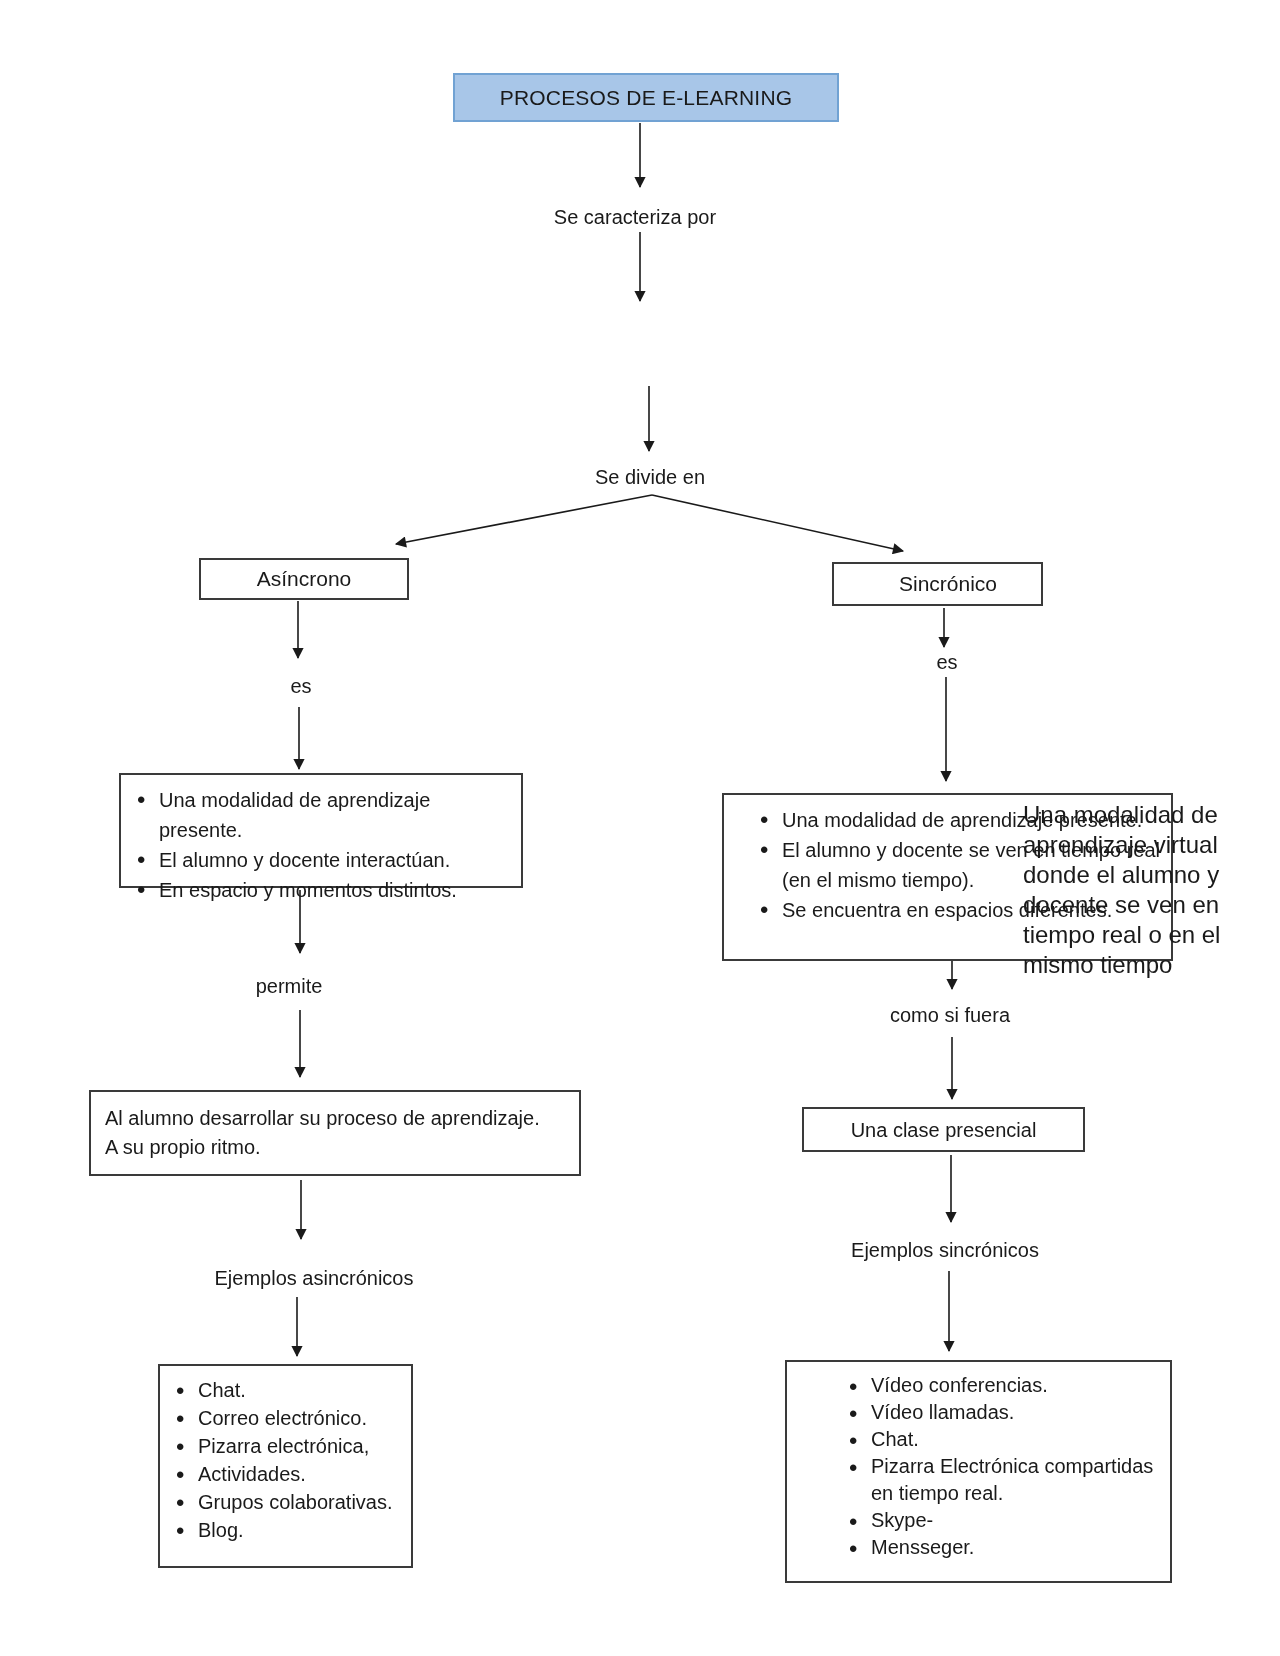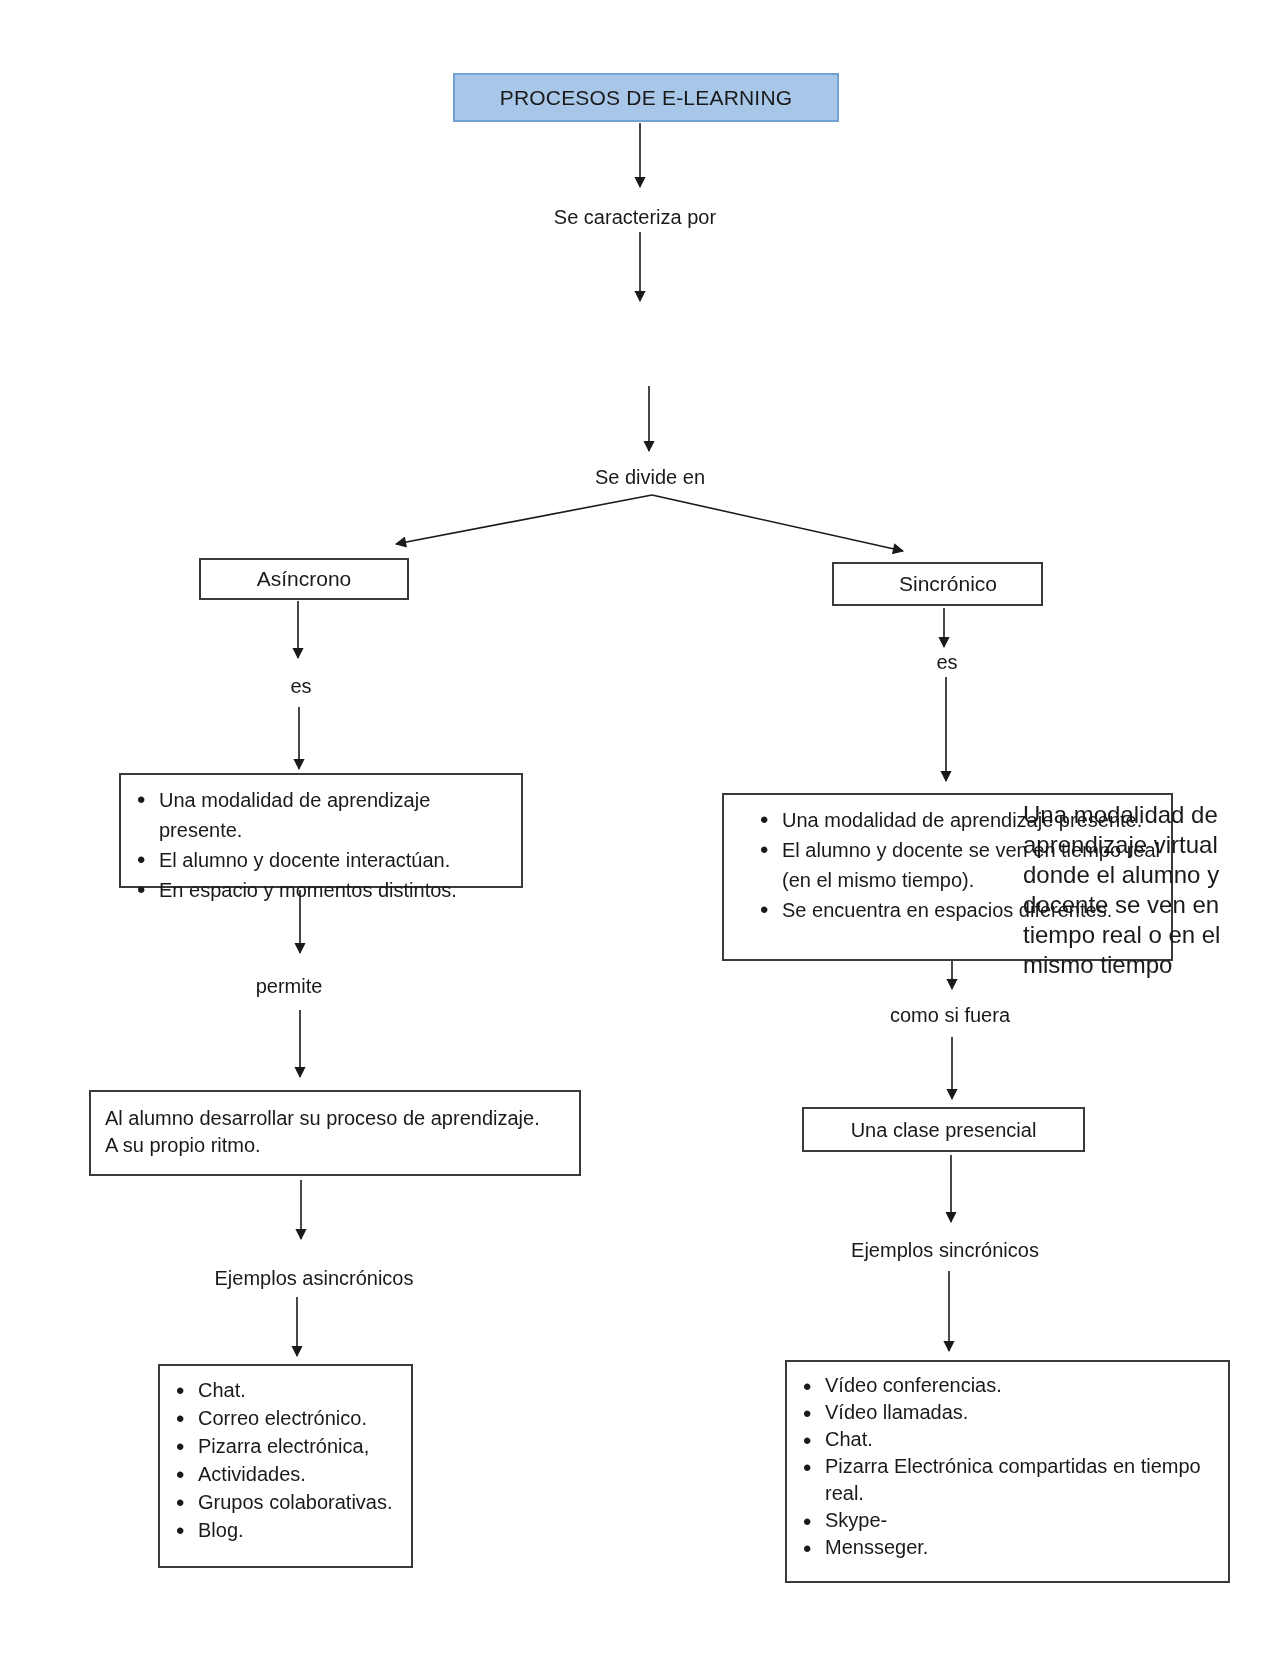--- a/index.html
+++ b/index.html
@@ -104,41 +104,41 @@
   <div class="bullet-box" style="left:722px;top:793px;width:451px;height:168px;padding-left:20px;">
     <ul>
       <li>Una modalidad de aprendizaje presente.</li>
       <li>El alumno y docente se ven en tiempo real (en el mismo tiempo).</li>
       <li>Se encuentra en espacios diferentes.</li>
     </ul>
   </div>
 
   <div class="free-note" style="left:1023px;top:800px;width:245px;">Una modalidad de aprendizaje virtual donde el alumno y docente se ven en tiempo real o en el mismo tiempo</div>
 
-  <div class="node multi lines2" style="left:89px;top:1090px;width:492px;height:86px;">
+  <div class="node multi lines2" style="left:89px;top:1090px;width:492px;height:86px;justify-content:space-between;">
     <span>Al alumno desarrollar su proceso de aprendizaje.</span>
     <span>A su propio ritmo.</span>
   </div>
 
   <div class="node" style="left:802px;top:1107px;width:283px;height:45px;font-size:20px;">
     <span>Una clase presencial</span>
   </div>
 
   <div class="bullet-box bl-bottom-left" style="left:158px;top:1364px;width:255px;height:204px;">
     <ul>
       <li>Chat.</li>
       <li>Correo electrónico.</li>
       <li>Pizarra electrónica,</li>
       <li>Actividades.</li>
       <li>Grupos colaborativas.</li>
       <li>Blog.</li>
     </ul>
   </div>
 
-  <div class="bullet-box bl-bottom-right" style="left:785px;top:1360px;width:445px;height:223px;">
+  <div class="bullet-box bl-bottom-right" style="left:785px;top:1360px;width:387px;height:223px;padding-left:46px;">
     <ul>
       <li>Vídeo conferencias.</li>
       <li>Vídeo llamadas.</li>
       <li>Chat.</li>
       <li>Pizarra Electrónica compartidas en tiempo real.</li>
       <li>Skype-</li>
       <li>Mensseger.</li>
     </ul>
   </div>
 

